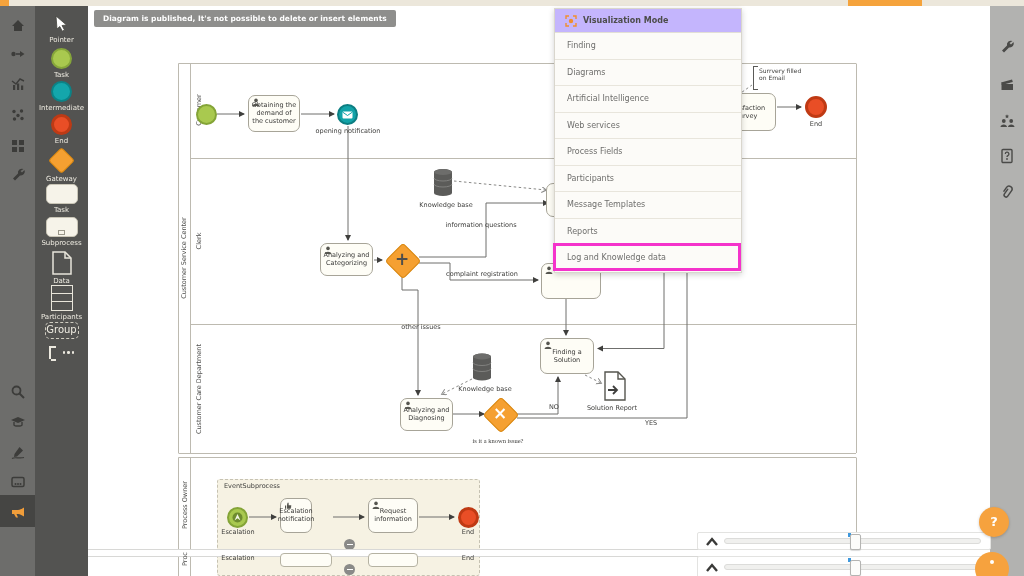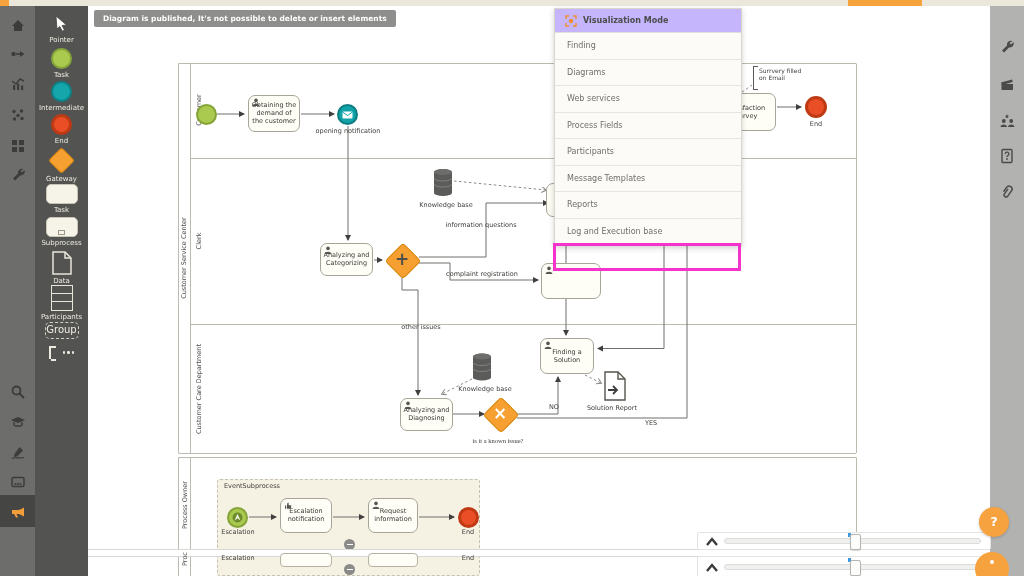--- a/index.html
+++ b/index.html
@@ -249,21 +249,21 @@
 
   <div class="subbox"></div>
   <div class="lbl2" style="left:224px;top:482px;z-index:3;">EventSubprocess</div>
   <div class="event ev-start" style="left:227px;top:507px;width:21px;height:21px;">
     <svg width="11" height="11" viewBox="0 0 11 11">
         <circle cx="5.5" cy="5.5" r="5" fill="#6e8c2e"></circle>
         <path d="M5.5,2 L8.5,8.5 L5.5,6.2 L2.5,8.5 Z" fill="#f2f6e4"></path>
       </svg>
   </div>
   <div class="lbl" style="left:238px;top:528px;">Escalation</div>
-  <div class="task" style="left:280px;top:498px;width:52px;height:35px;">
+  <div class="task" style="left:280px;top:498px;width:32px;height:35px;">
     <svg class="picon" width="8" height="8" viewBox="0 0 8 8">
         <path d="M1,4.5 H2.2 V7.8 H1 Z M3,4.5 C3,3 3.6,1.2 4.2,1.4 C4.8,1.6 4.8,3.2 4.6,4.2 H6.8 C7.6,4.2 7.6,5.4 6.9,5.5 C7.4,5.8 7.3,6.7 6.7,6.8 C7,7.2 6.7,7.8 6.2,7.8 H3 Z" fill="#55554f"></path>
       </svg>
     <span>Escalation notification</span>
   </div>
   <div class="task" style="left:368px;top:498px;width:50px;height:35px;">
     <svg class="picon" width="8" height="8" viewBox="0 0 8 8">
         <circle cx="4" cy="2.4" r="1.8" fill="#55554f"></circle>
         <path d="M0.6,8 C0.6,5 7.4,5 7.4,8 Z" fill="#55554f"></path>
       </svg>
@@ -285,26 +285,27 @@
   <div class="abs menu">
     <div class="menu-header">
       <svg width="12" height="12" viewBox="0 0 12 12">
         <path d="M1,4 V1 H4 M8,1 H11 V4 M11,8 V11 H8 M4,11 H1 V8" fill="none" stroke="#f08f2e" stroke-width="1.4"></path>
         <circle cx="6" cy="6" r="2.2" fill="#f08f2e"></circle>
       </svg>
       <span>Visualization Mode</span>
     </div>
     <div class="menu-item">Finding</div>
     <div class="menu-item">Diagrams</div>
+    <div class="menu-item">Artificial Intelligence</div>
     <div class="menu-item">Web services</div>
     <div class="menu-item">Process Fields</div>
     <div class="menu-item">Participants</div>
     <div class="menu-item">Message Templates</div>
     <div class="menu-item">Reports</div>
-    <div class="menu-item">Log and Execution base</div>
+    <div class="menu-item">Log and Knowledge data</div>
   </div>
   <div class="abs hl-box"></div>
 
   <div class="abs left-nav">
     <div class="nav-item" style="top:6px;">
       <svg width="16" height="16" viewBox="0 0 16 16">
           <path d="M8,2 L14,8 H12 V13 H4 V8 H2 Z" fill="#3c3c3a"></path>
         </svg>
     </div>
     <div class="nav-item" style="top:34px;">

